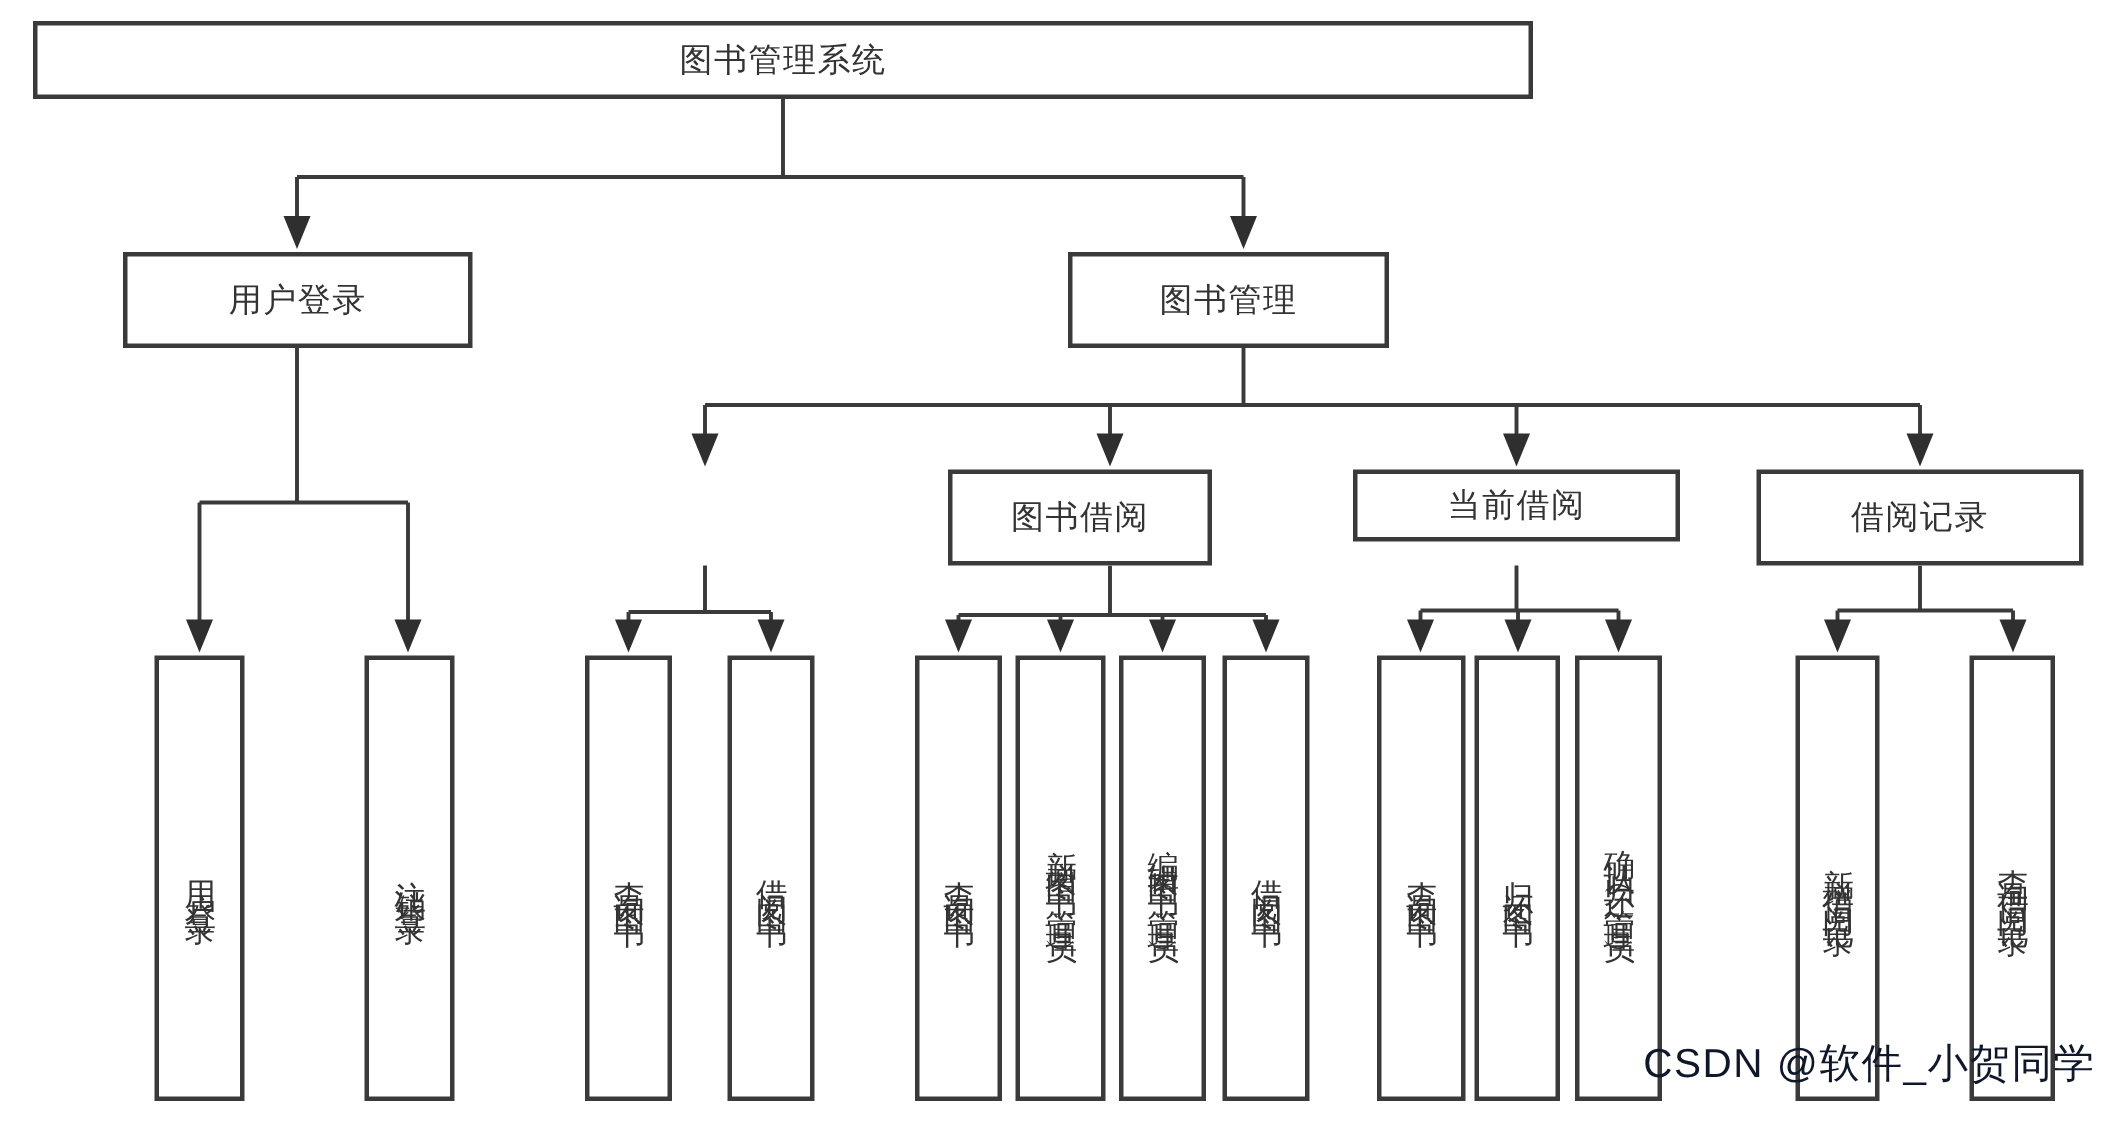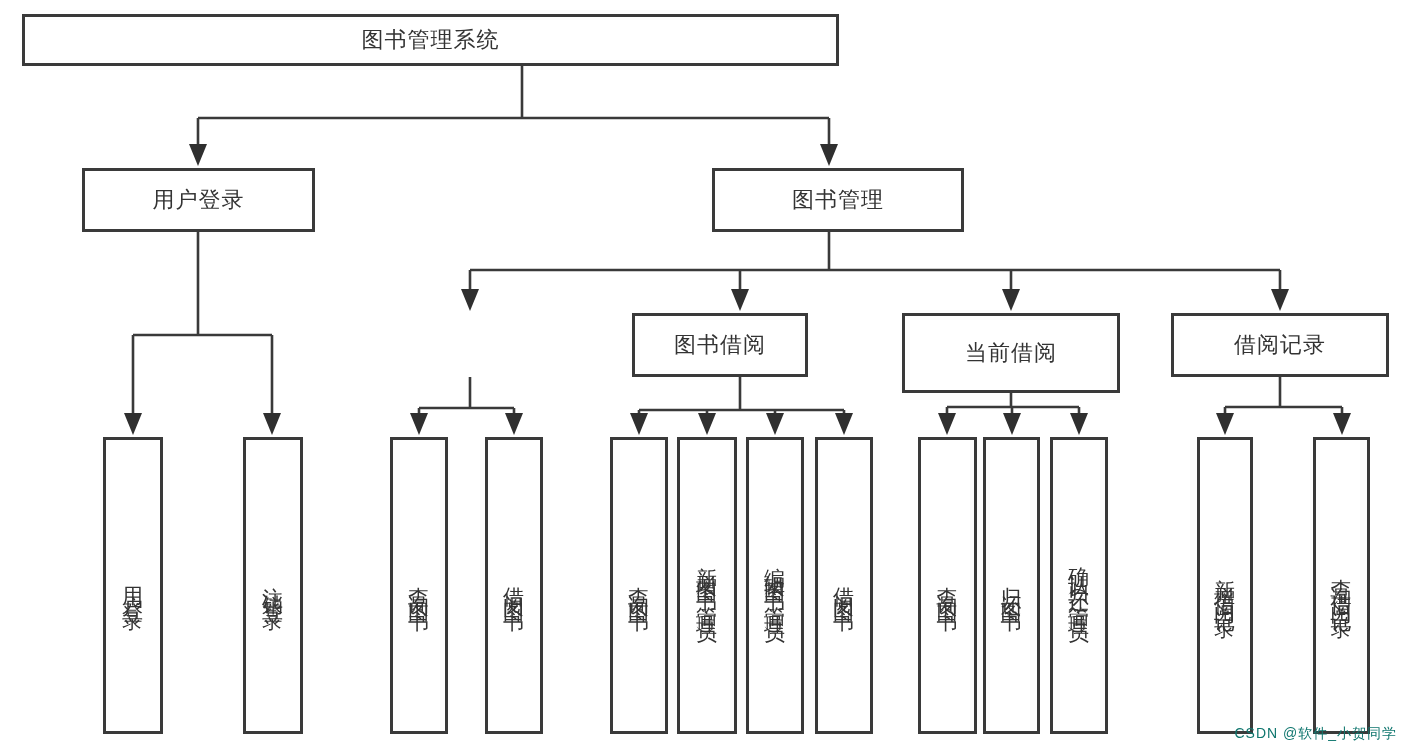--- a/index.html
+++ b/index.html
@@ -37,23 +37,23 @@
     writing-mode: vertical-rl;
     text-orientation: mixed;
     font-size: 21px;
     letter-spacing: 8px;
     line-height: 1;
     padding: 6px 0;
   }
   .watermark {
     position: absolute;
     right: 8px;
-    bottom: 4px;
-    color: #0f766e;
-    font-size: 14px;
+    bottom: 20px;
+    color: #0f172a;
+    font-size: 27px;
     letter-spacing: 1px;
     z-index: 5;
     white-space: nowrap;
   }
 </style>
 </head>
 <body>
 
 <div class="canvas">
 
@@ -90,27 +90,27 @@
       <polygon points="766,413 784,413 775,435"></polygon>
       <polygon points="835,413 853,413 844,435"></polygon>
       <polygon points="938,413 956,413 947,435"></polygon>
       <polygon points="1003,413 1021,413 1012,435"></polygon>
       <polygon points="1070,413 1088,413 1079,435"></polygon>
       <polygon points="1216,413 1234,413 1225,435"></polygon>
       <polygon points="1333,413 1351,413 1342,435"></polygon>
     </g>
   </svg>
 
-  <div class="box" style="left:22px;top:14px;width:817px;height:52px">图书管理系统</div>
+  <div class="box" style="left:22px;top:14px;width:1000px;height:52px">图书管理系统</div>
 
   <div class="box" style="left:82px;top:168px;width:233px;height:64px">用户登录</div>
-  <div class="box" style="left:712px;top:168px;width:252px;height:64px">图书管理</div>
+  <div class="box" style="left:712px;top:168px;width:214px;height:64px">图书管理</div>
 
   <div class="box" style="left:632px;top:313px;width:176px;height:64px">图书借阅</div>
-  <div class="box" style="left:902px;top:313px;width:218px;height:80px">当前借阅</div>
+  <div class="box" style="left:902px;top:313px;width:218px;height:48px">当前借阅</div>
   <div class="box" style="left:1171px;top:313px;width:218px;height:64px">借阅记录</div>
 
   <div class="box v" style="left:103px;top:437px;width:60px;height:297px">用户登录</div>
   <div class="box v" style="left:243px;top:437px;width:60px;height:297px">注销登录</div>
 
   <div class="box v" style="left:390px;top:437px;width:58px;height:297px">查询图书</div>
   <div class="box v" style="left:485px;top:437px;width:58px;height:297px">借阅图书</div>
 
   <div class="box v" style="left:610px;top:437px;width:58px;height:297px">查询图书</div>
   <div class="box v" style="left:677px;top:437px;width:60px;height:297px">新增图书（管理员）</div>

